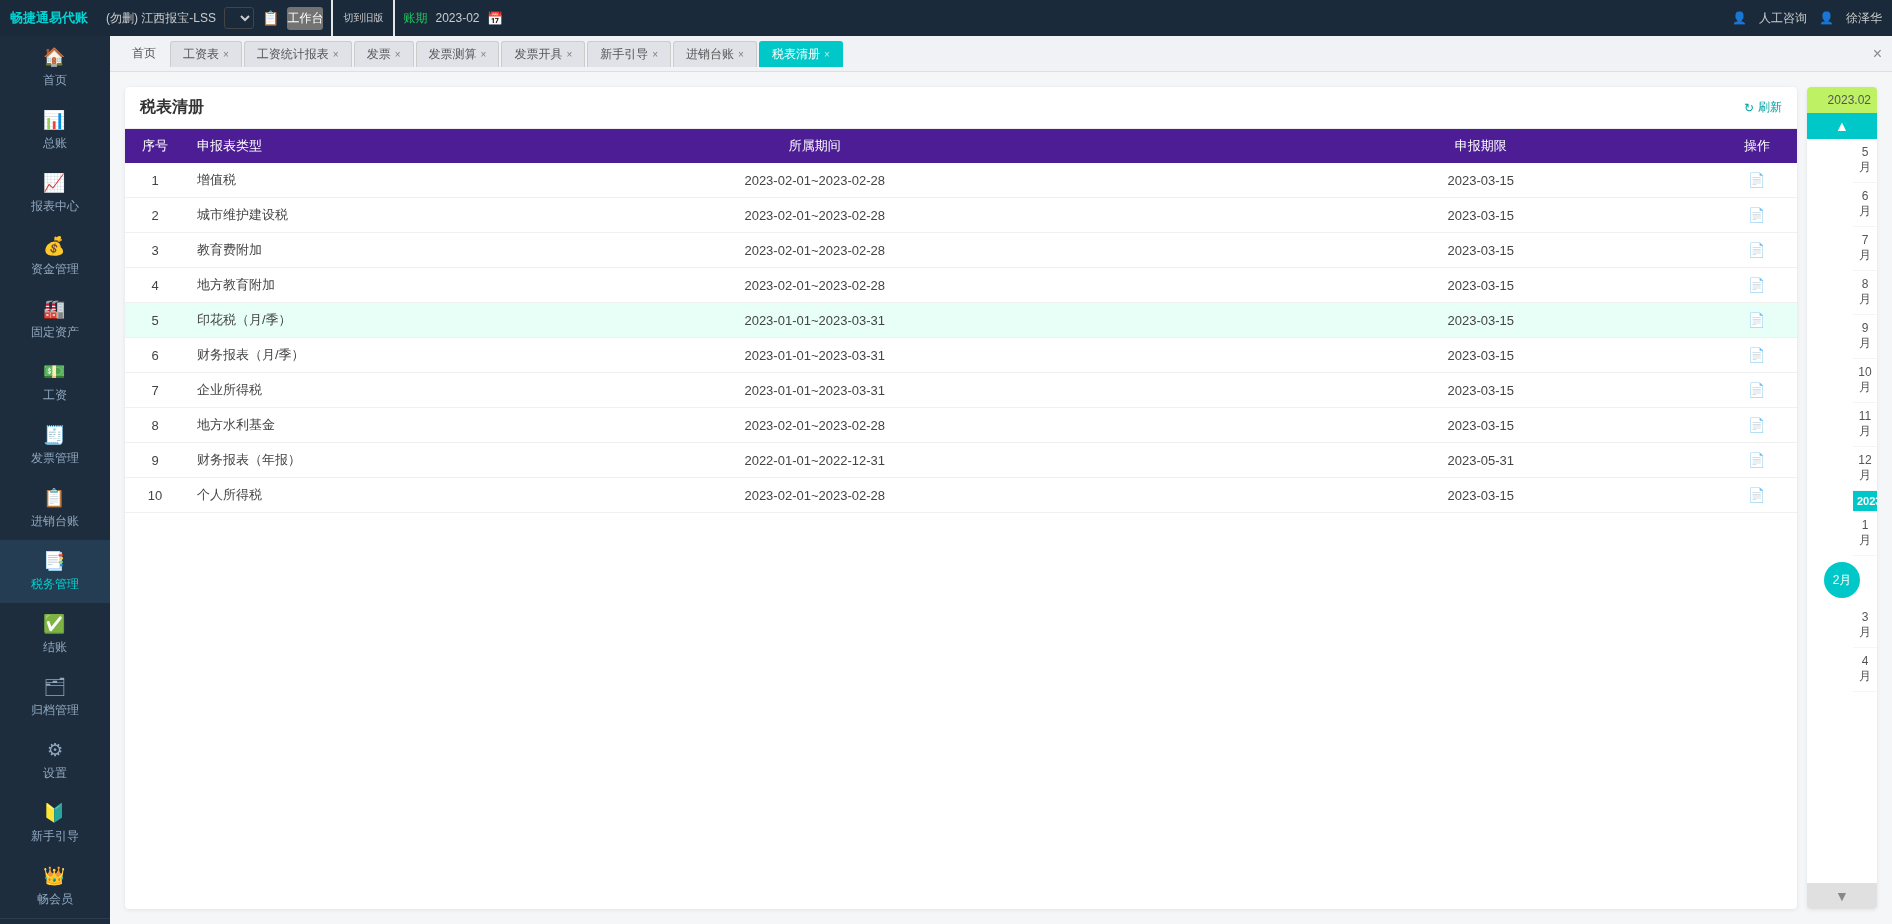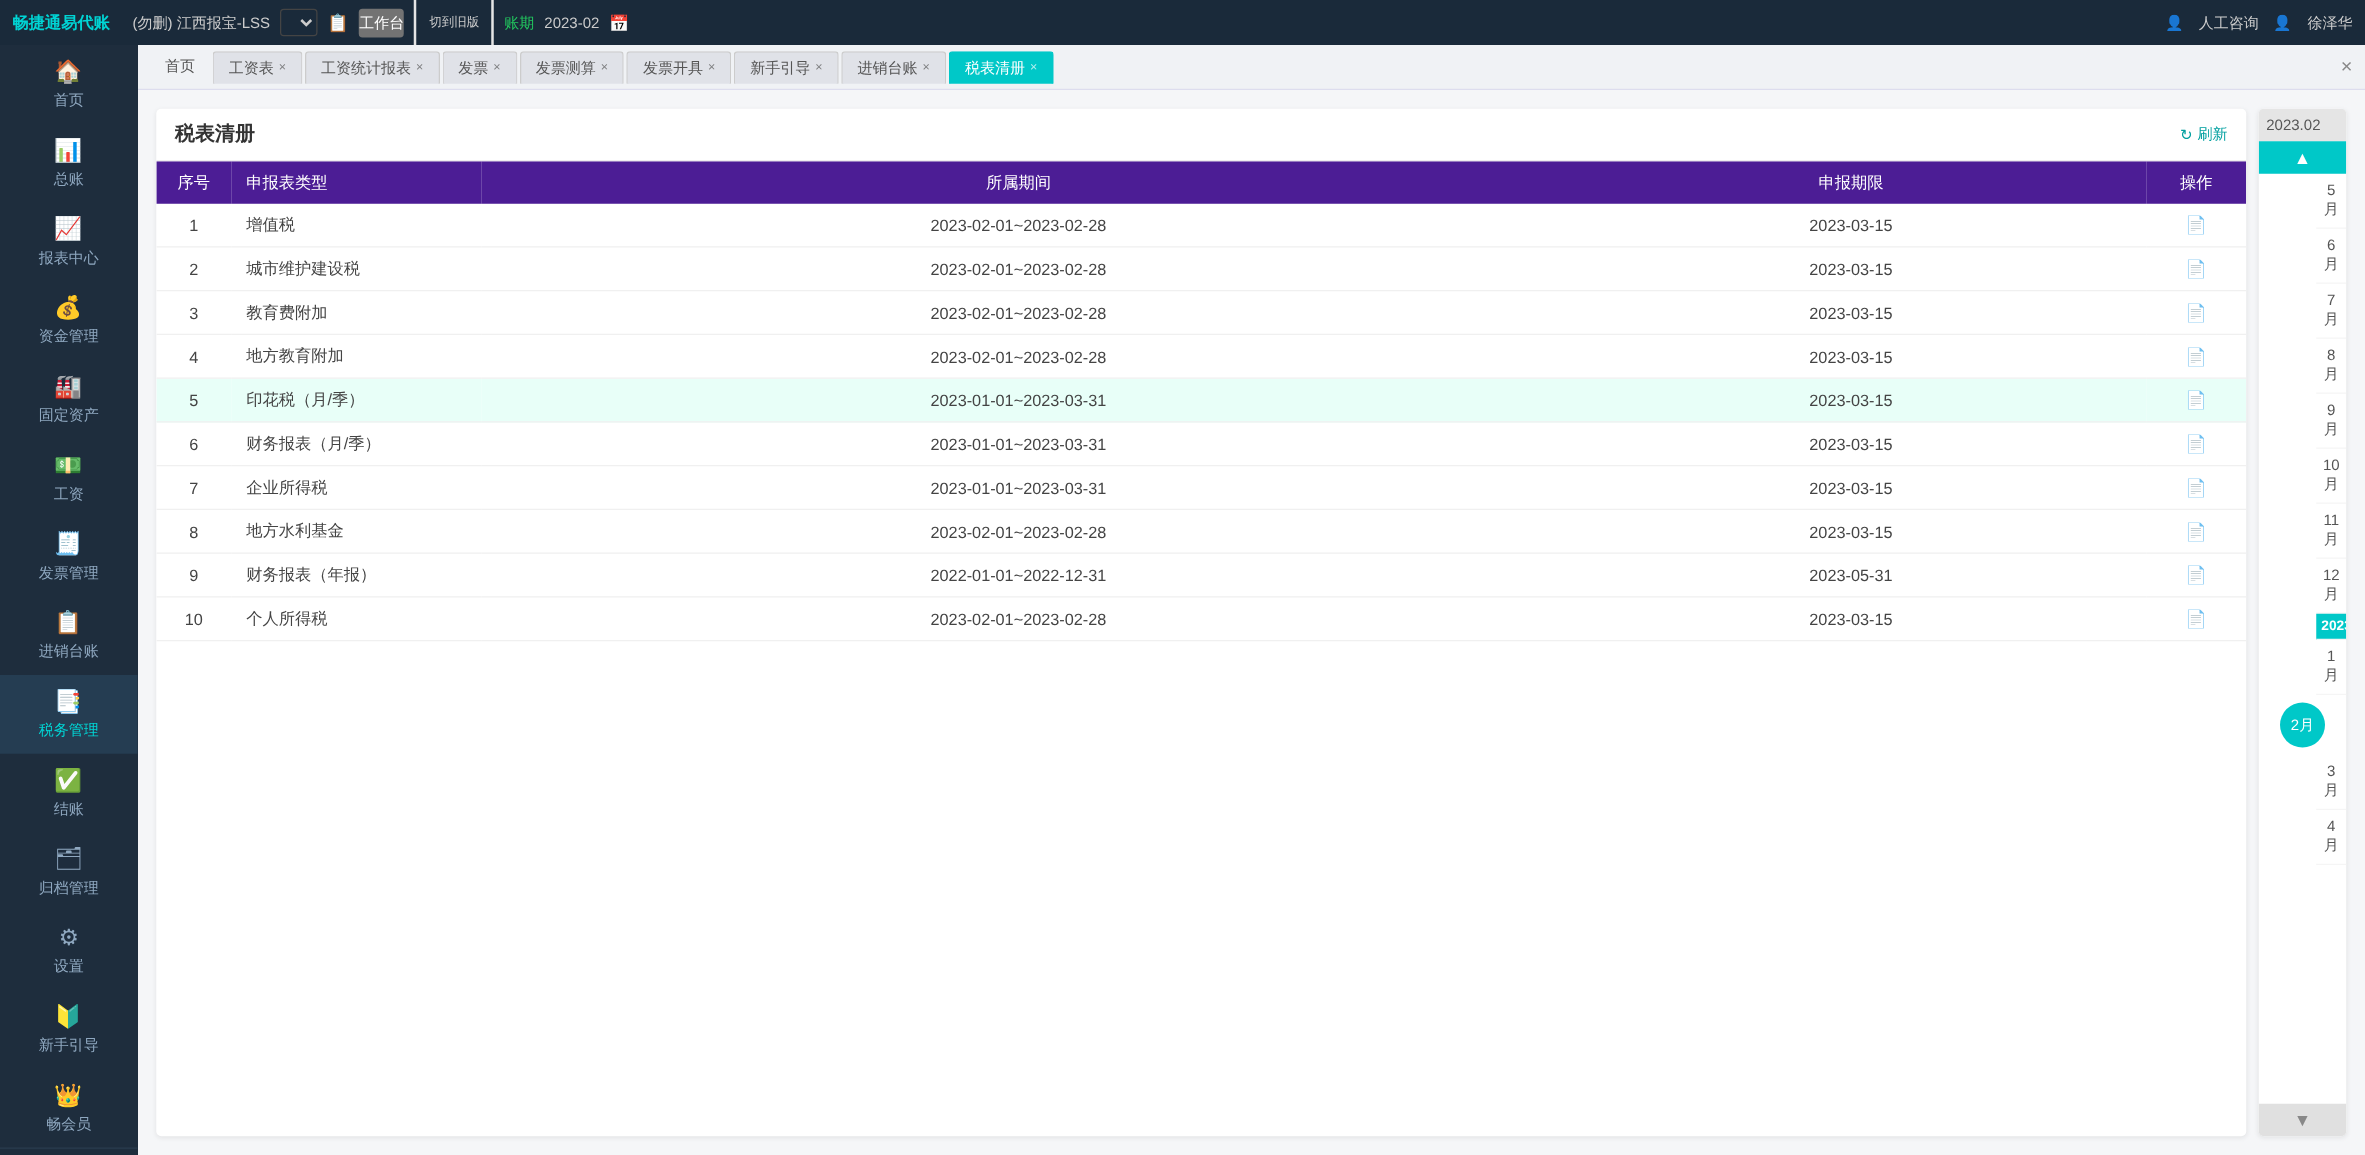--- a/index.html
+++ b/index.html
@@ -53,21 +53,21 @@
     thead th:nth-child(2) { text-align: left; width: 200px; }
     thead th:last-child { width: 80px; }
     tbody tr { border-bottom: 1px solid #f0f0f0; }
     tbody tr.highlighted { background: #e8fff8; }
     tbody td { padding: 8px 12px; text-align: center; color: #444; }
     tbody td:nth-child(2) { text-align: left; }
     .action-icon { color: #999; cursor: pointer; font-size: 14px; }
 
     
     .date-panel { width: 70px; background: white; border-radius: 4px; box-shadow: 0 1px 4px rgba(0,0,0,0.08); display: flex; flex-direction: column; overflow: hidden; }
-    .date-panel-header { background: #e5e5e5; padding: 6px; text-align: left; font-size: 12px; color: #555; }
+    .date-panel-header { background: #bef264; padding: 6px; text-align: right; font-size: 12px; color: #555; }
     .date-nav-up { background: #00c8c8; color: white; text-align: center; padding: 5px; cursor: pointer; font-size: 14px; }
     .date-item { padding: 6px 4px; text-align: center; font-size: 12px; color: #555; cursor: pointer; border-bottom: 1px solid #f5f5f5; margin-left: 46px; }
     .date-item.year-label { background: #00c8c8; color: white; font-weight: bold; font-size: 11px; padding: 4px; }
     .date-item.active { background: #00c8c8; color: white; border-radius: 50%; margin: 2px auto; width: 36px; height: 36px; display: flex; align-items: center; justify-content: center; border: none; }
     .date-nav-down { background: #e0e0e0; color: #888; text-align: center; padding: 5px; cursor: pointer; font-size: 14px; margin-top: auto; }
 
     
     .tab-bar-close { margin-left: auto; color: #888; cursor: pointer; font-size: 16px; }
   </style>
 </head>

